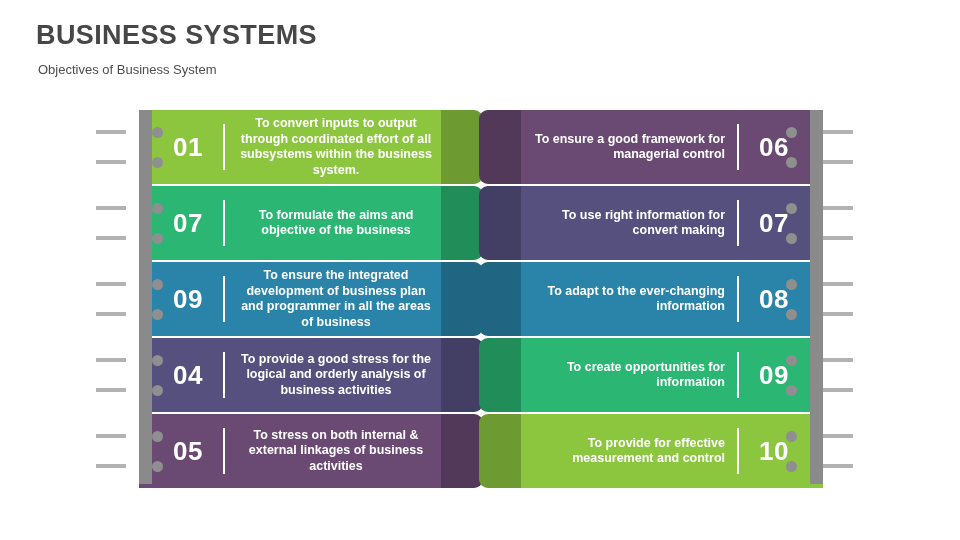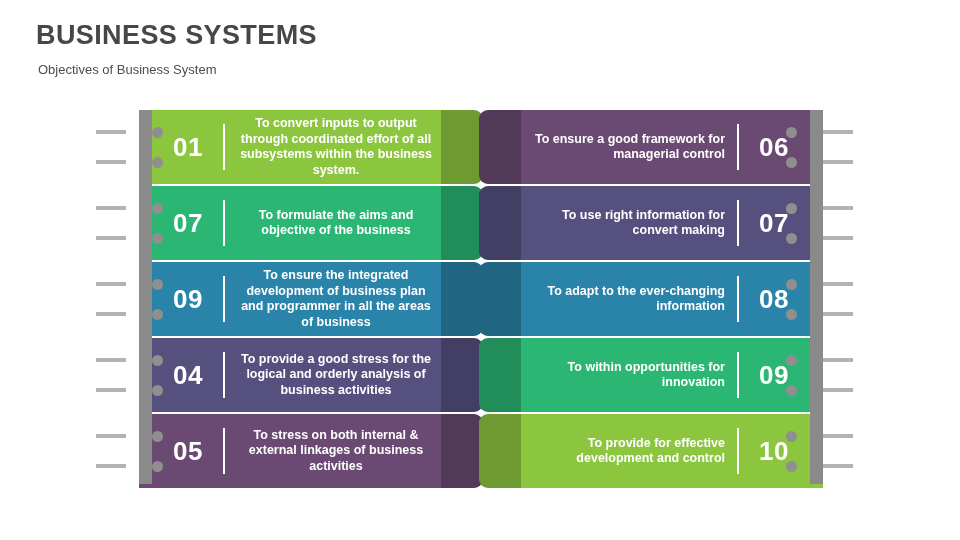--- a/index.html
+++ b/index.html
@@ -254,32 +254,32 @@
           </div>
         </div>
         <div class="row row-right">
           <div class="plate">
             <div class="base" style="background: rgb(43, 182, 115);"></div>
             <div class="fold"></div>
           </div>
           <div class="content">
             <div class="num">09</div>
             <div class="divider"></div>
-            <div class="desc">To within opportunities for innovation</div>
+            <div class="desc">To create opportunities for information</div>
           </div>
         </div>
         <div class="row row-right">
           <div class="plate">
             <div class="base" style="background: rgb(140, 198, 63);"></div>
             <div class="fold"></div>
           </div>
           <div class="content">
             <div class="num">10</div>
             <div class="divider"></div>
-            <div class="desc">To provide for effective development and control</div>
+            <div class="desc">To provide for effective measurement and control</div>
           </div>
         </div>
       </div>
     <div id="right-conns">
         <div class="conn conn-right" style="top: 22px; left: 331px;">
           <div class="lead"></div>
           <div class="dot"></div>
         </div>
         <div class="conn conn-right" style="top: 52px; left: 331px;">
           <div class="lead"></div>

